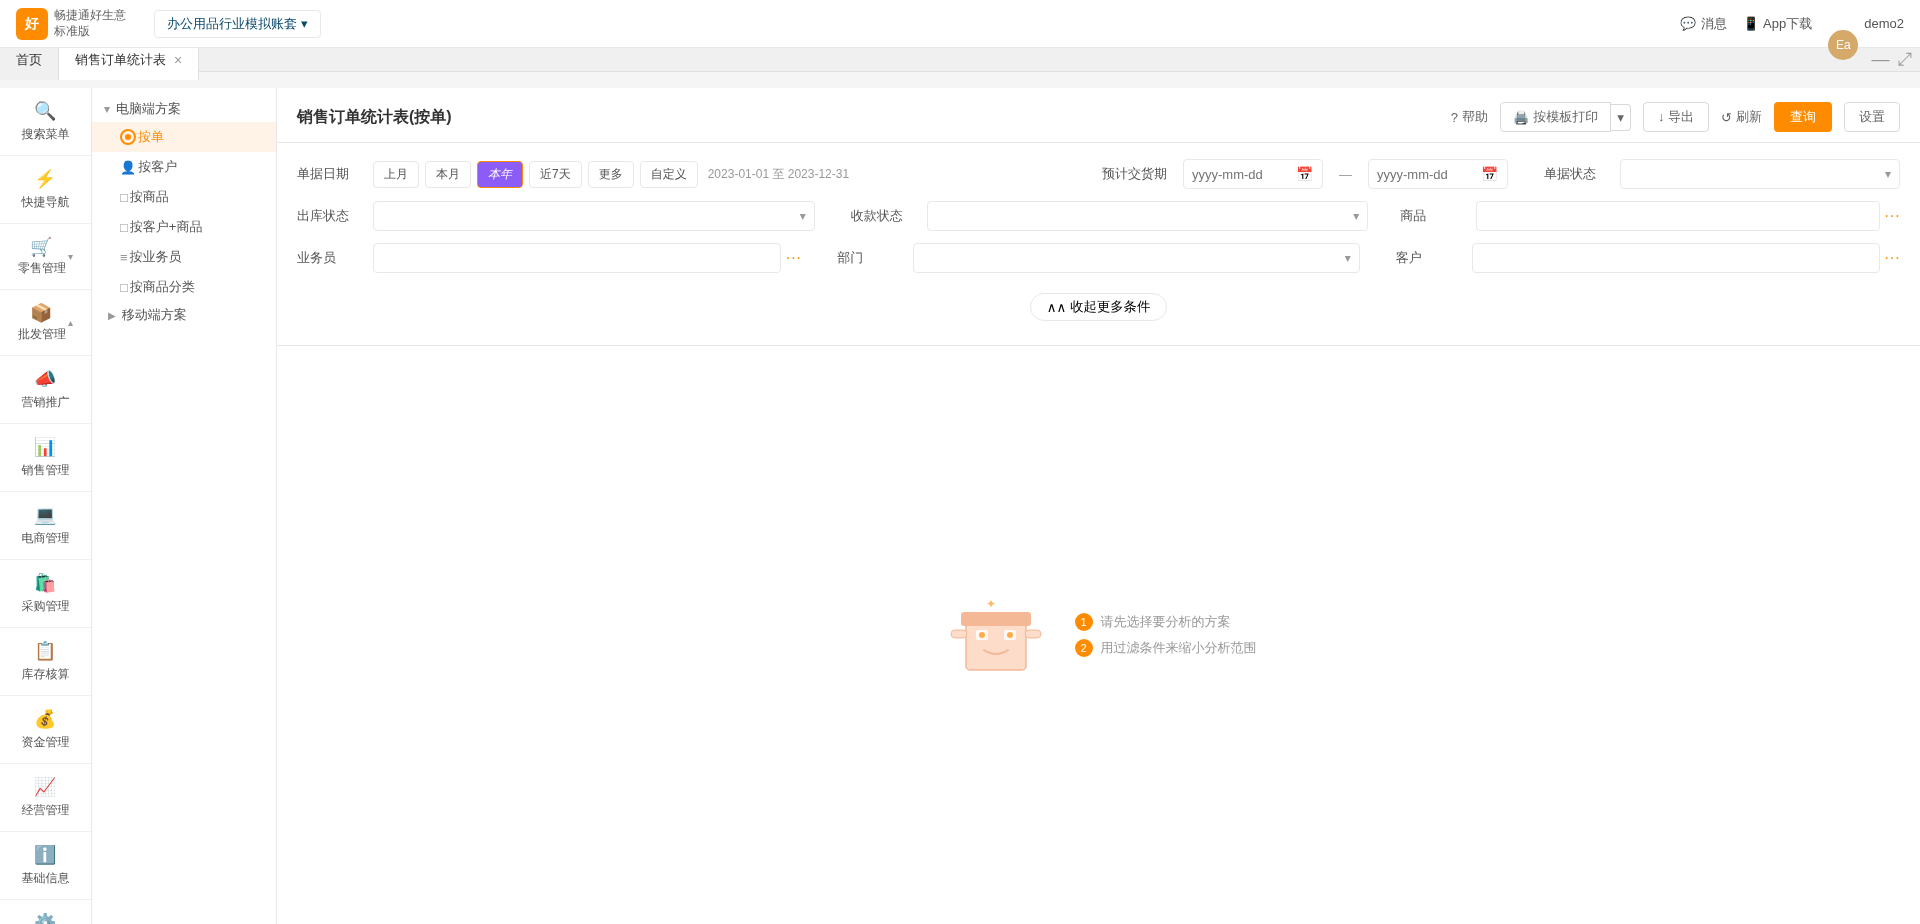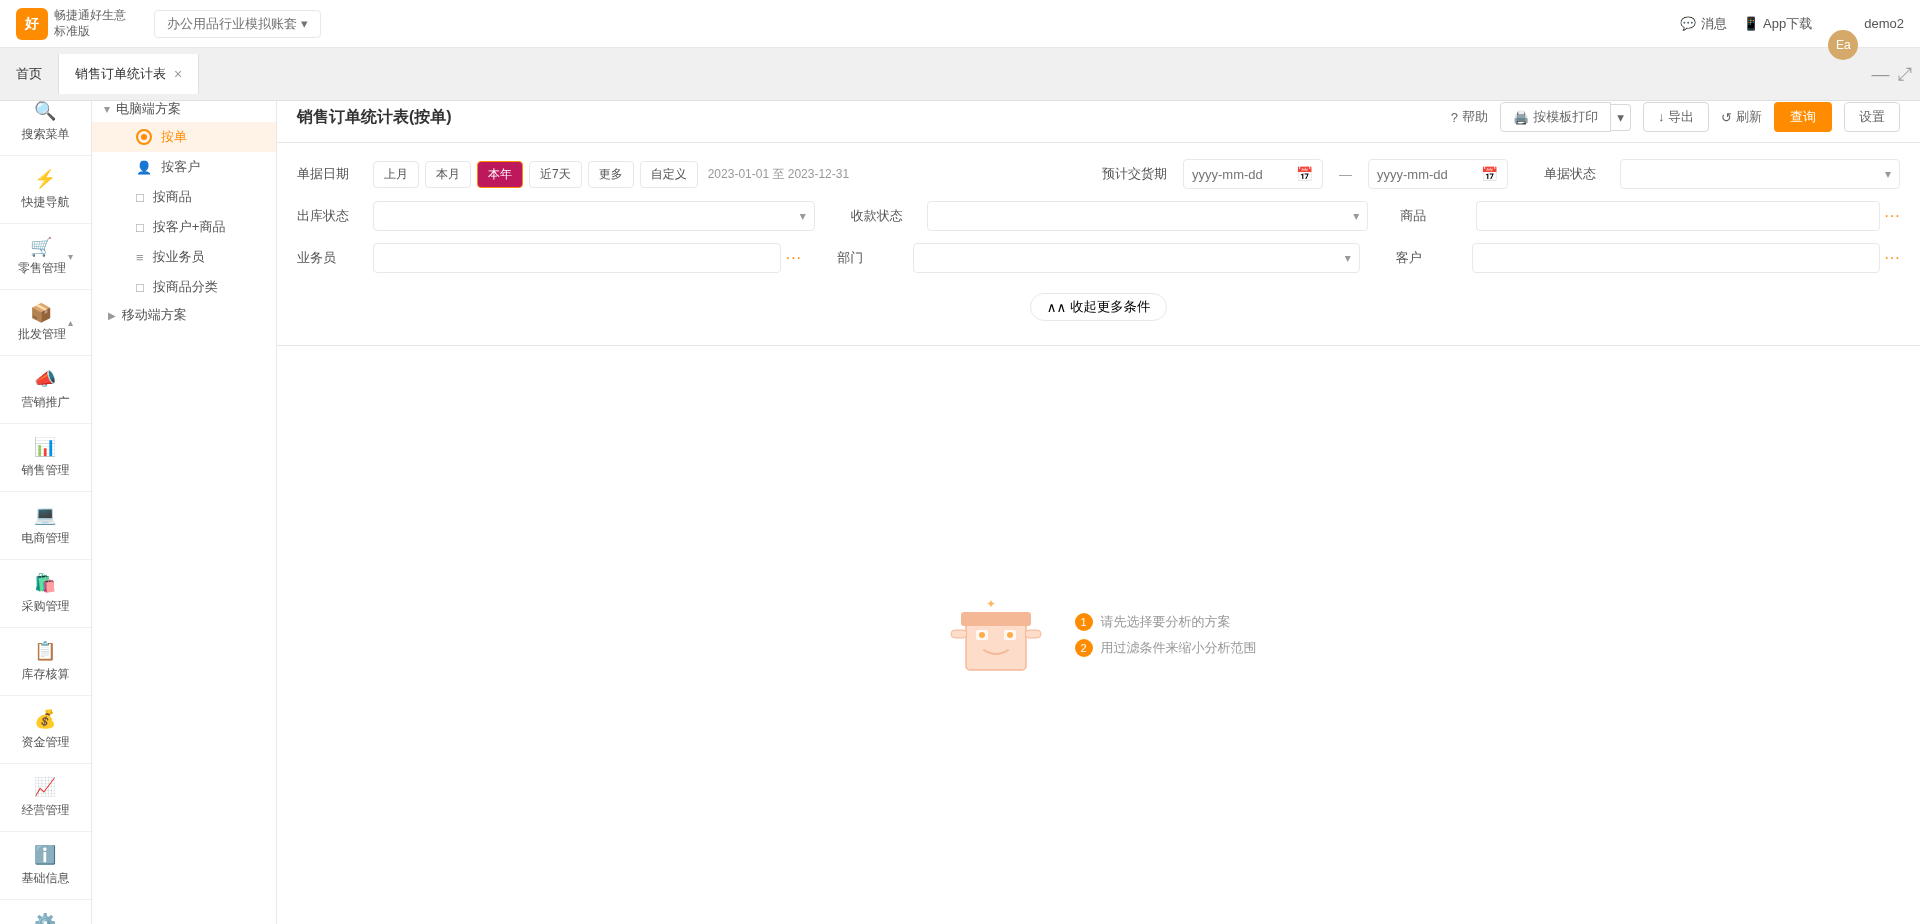--- a/index.html
+++ b/index.html
@@ -13,29 +13,29 @@
       align-items: center;
       justify-content: space-between;
       padding: 0 16px;
       border-bottom: 1px solid #e8e8e8;
       position: fixed; top: 0; left: 0; right: 0; z-index: 100;
     }
     .top-bar-left { display: flex; align-items: center; gap: 8px; }
     .logo-area { display: flex; align-items: center; gap: 6px; }
     .logo-icon { width: 32px; height: 32px; background: #ff8c00; border-radius: 6px; display: flex; align-items: center; justify-content: center; color: #fff; font-size: 14px; font-weight: bold; }
     .logo-text { font-size: 12px; color: #666; line-height: 1.3; }
-    .workspace-selector { display: flex; align-items: center; gap: 4px; padding: 4px 12px; border: 1px solid #e8e8e8; border-radius: 4px; cursor: pointer; color: #737373; font-size: 13px; margin-left: 20px; }
+    .workspace-selector { display: flex; align-items: center; gap: 4px; padding: 4px 12px; border: 1px solid #e8e8e8; border-radius: 4px; cursor: pointer; color: #0c4a6e; font-size: 13px; margin-left: 20px; }
     .top-bar-right { display: flex; align-items: center; gap: 16px; }
     .top-bar-action { display: flex; align-items: center; gap: 4px; color: #555; cursor: pointer; font-size: 13px; }
     .avatar { width: 30px; height: 30px; border-radius: 50%; background: #d4a96a; display: flex; align-items: center; justify-content: center; color: #fff; font-size: 12px; margin-top: 42px; }
     .username { color: #555; font-size: 13px; }
 
     
     .tab-bar {
-      height: 53px;
+      height: 24px;
       background: #f0f0f0;
       display: flex;
       align-items: center;
       padding: 0 0;
       position: fixed; top: 48px; left: 0; right: 0; z-index: 99;
       border-bottom: 1px solid #e0e0e0;
     }
     .tab-item { display: flex; align-items: center; height: 40px; padding: 0 16px; cursor: pointer; font-size: 13px; color: #555; background: #f0f0f0; border-right: 1px solid #e0e0e0; }
     .tab-item.home { background: #f0f0f0; color: #333; }
     .tab-item.active { background: #fff; color: #333; }
@@ -98,21 +98,21 @@
       padding: 10px 12px;
       font-size: 13px;
       color: #333;
       border-bottom: 1px solid #f0f0f0;
     }
     .scheme-panel-header-actions { display: flex; gap: 6px; }
     .scheme-panel-action { color: #999; cursor: pointer; font-size: 15px; }
     .scheme-tree { padding: 8px 0; flex: 1; overflow-y: auto; }
     .tree-category { padding: 4px 12px; font-size: 13px; color: #555; display: flex; align-items: center; gap: 6px; cursor: pointer; }
     .tree-category .cat-arrow { color: #999; font-size: 12px; }
-    .tree-item { padding: 6px 12px 6px 44px; font-size: 13px; color: #555; display: flex; align-items: center; gap: 9px; cursor: pointer; }
+    .tree-item { padding: 6px 12px 6px 28px; font-size: 13px; color: #555; display: flex; align-items: center; gap: 2px; cursor: pointer; }
     .tree-item.active { background: #fff3e8; color: #ff8c00; }
     .tree-sub-category { padding: 4px 12px 4px 16px; font-size: 13px; color: #555; display: flex; align-items: center; gap: 6px; cursor: pointer; }
     .tree-sub-category .sc-arrow { color: #999; font-size: 10px; }
 
     
     .main-content {
       flex: 1;
       display: flex;
       flex-direction: column;
       background: #f5f5f5;
@@ -141,21 +141,21 @@
     .filter-area {
       background: #fff;
       padding: 16px 20px;
       border-bottom: 1px solid #e8e8e8;
     }
     .filter-row { display: flex; align-items: center; gap: 16px; margin-bottom: 12px; }
     .filter-row:last-child { margin-bottom: 0; }
     .filter-label { color: #555; font-size: 13px; white-space: nowrap; min-width: 60px; }
     .filter-date-group { display: flex; align-items: center; gap: 6px; flex: 1; }
     .date-btn { padding: 4px 10px; border: 1px solid #e8e8e8; border-radius: 4px; font-size: 12px; color: #555; cursor: pointer; background: #fff; }
-    .date-btn.active { background: #be185d; color: #fff; border-color: #ff8c00; }
+    .date-btn.active { background: #8b5cf6; color: #fff; border-color: #ff8c00; font-style: italic; }
     .date-range-text { font-size: 12px; color: #999; margin-left: 4px; }
     .filter-input { flex: 1; height: 30px; border: 1px solid #e8e8e8; border-radius: 4px; padding: 0 8px; font-size: 13px; color: #999; background: #fff; display: flex; align-items: center; }
     .filter-input-date { display: flex; align-items: center; gap: 4px; border: 1px solid #e8e8e8; border-radius: 4px; padding: 0 8px; height: 30px; min-width: 140px; }
     .filter-input-date input { border: none; outline: none; font-size: 13px; color: #bbb; width: 100px; }
     .filter-input-date .cal-icon { color: #ff8c00; font-size: 14px; }
     .filter-dash { color: #999; }
     .filter-select { flex: 1; height: 30px; border: 1px solid #e8e8e8; border-radius: 4px; padding: 0 8px; font-size: 13px; color: #999; background: #fff; display: flex; align-items: center; justify-content: space-between; cursor: pointer; min-width: 200px; }
     .filter-select-arrow { color: #999; font-size: 12px; }
     .filter-more-dots { color: #ff8c00; font-size: 16px; cursor: pointer; margin-left: 4px; }
     .filter-collapse { text-align: center; padding: 8px; color: #ff8c00; font-size: 13px; cursor: pointer; }

